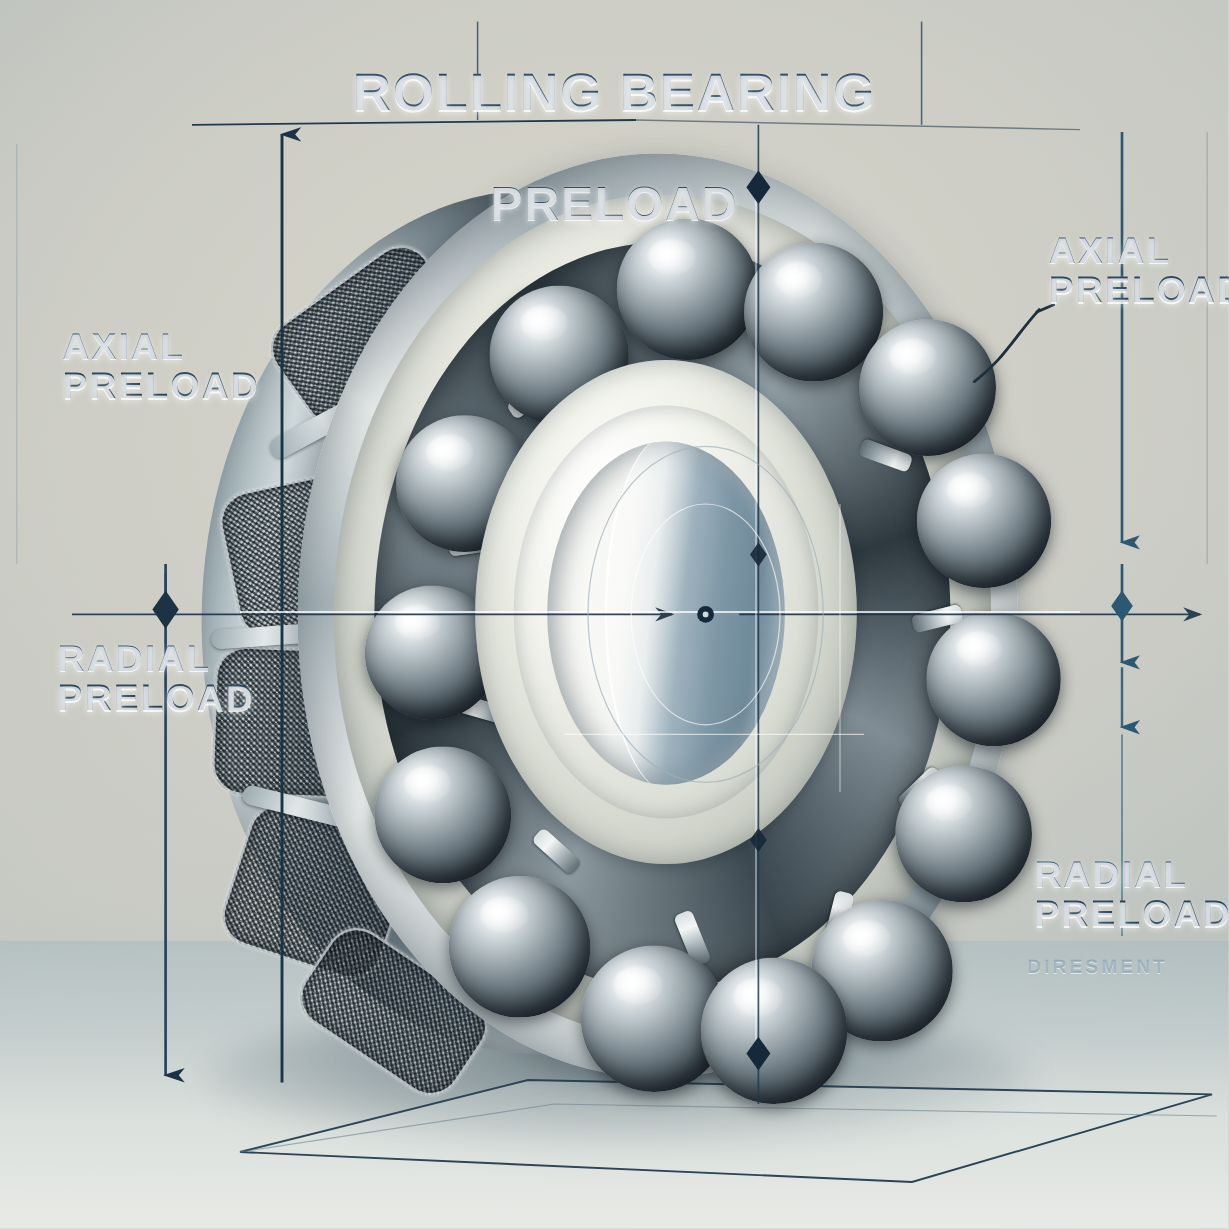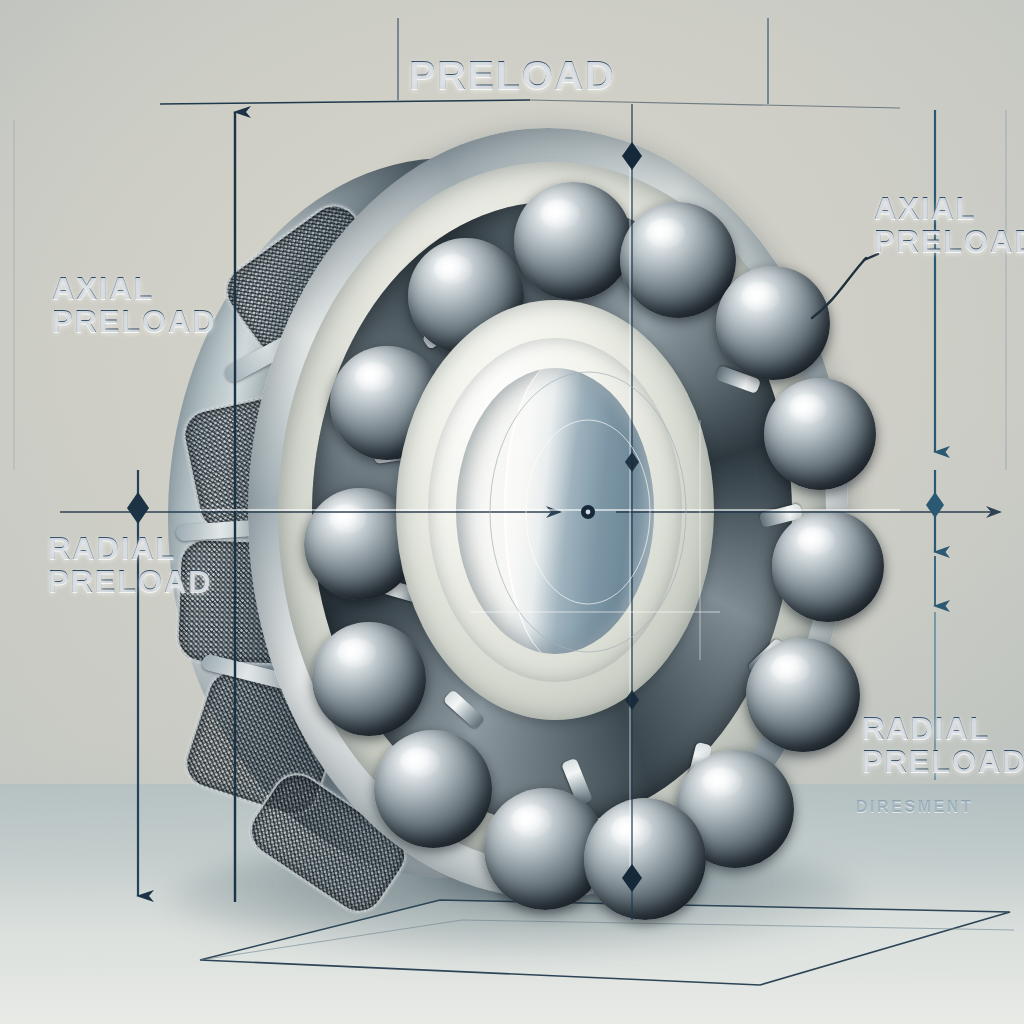--- a/index.html
+++ b/index.html
@@ -340,20 +340,21 @@
     <line x1="700" y1="420" x2="700" y2="660" stroke="#ffffff" stroke-width="1" opacity="0.5"></line>
 
     <path d="M812,318 C836,300 846,280 866,258" fill="none" stroke="#1f2f3c" stroke-width="2.4" stroke-linecap="round"></path>
     <path d="M864,260 l14,-6" fill="none" stroke="#1f2f3c" stroke-width="2.4" stroke-linecap="round"></path>
 
     <line x1="1006" y1="110" x2="1006" y2="470" stroke="#7f939f" stroke-width="1" opacity="0.55"></line>
     <line x1="14" y1="120" x2="14" y2="470" stroke="#7f939f" stroke-width="1" opacity="0.4"></line>
   </svg>
 
   <div class="label" id="title">
+    <div>ROLLING BEARING</div>
     <div class="t2">PRELOAD</div>
   </div>
 
   <div class="label" id="label-axial-left">AXIAL
 PRELOAD</div>
 
   <div class="label" id="label-axial-right">AXIAL
 PRELOAD</div>
 
   <div class="label" id="label-radial-left">RADIAL

